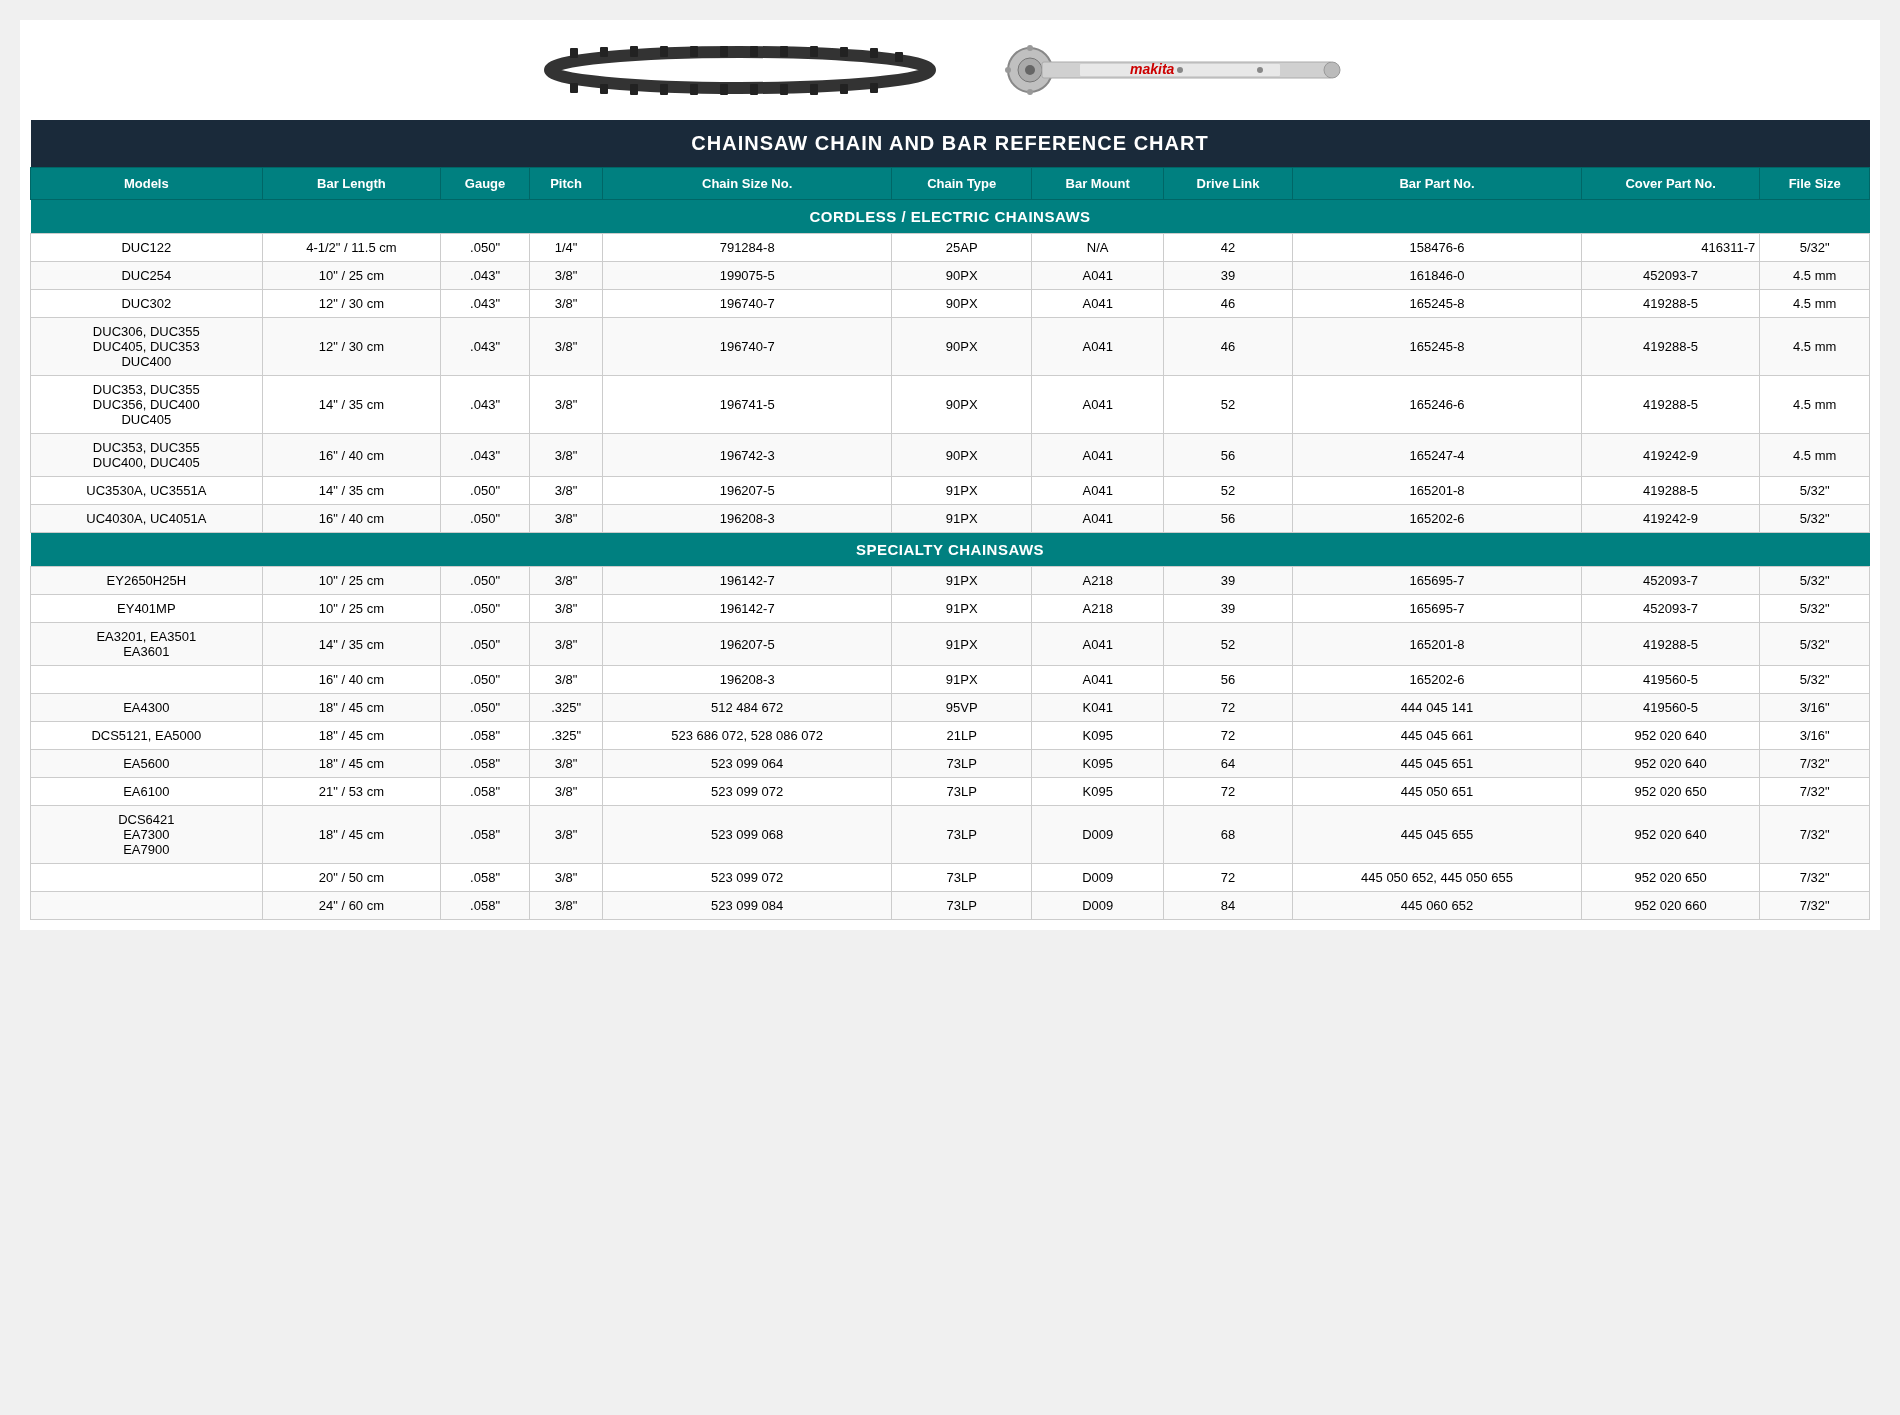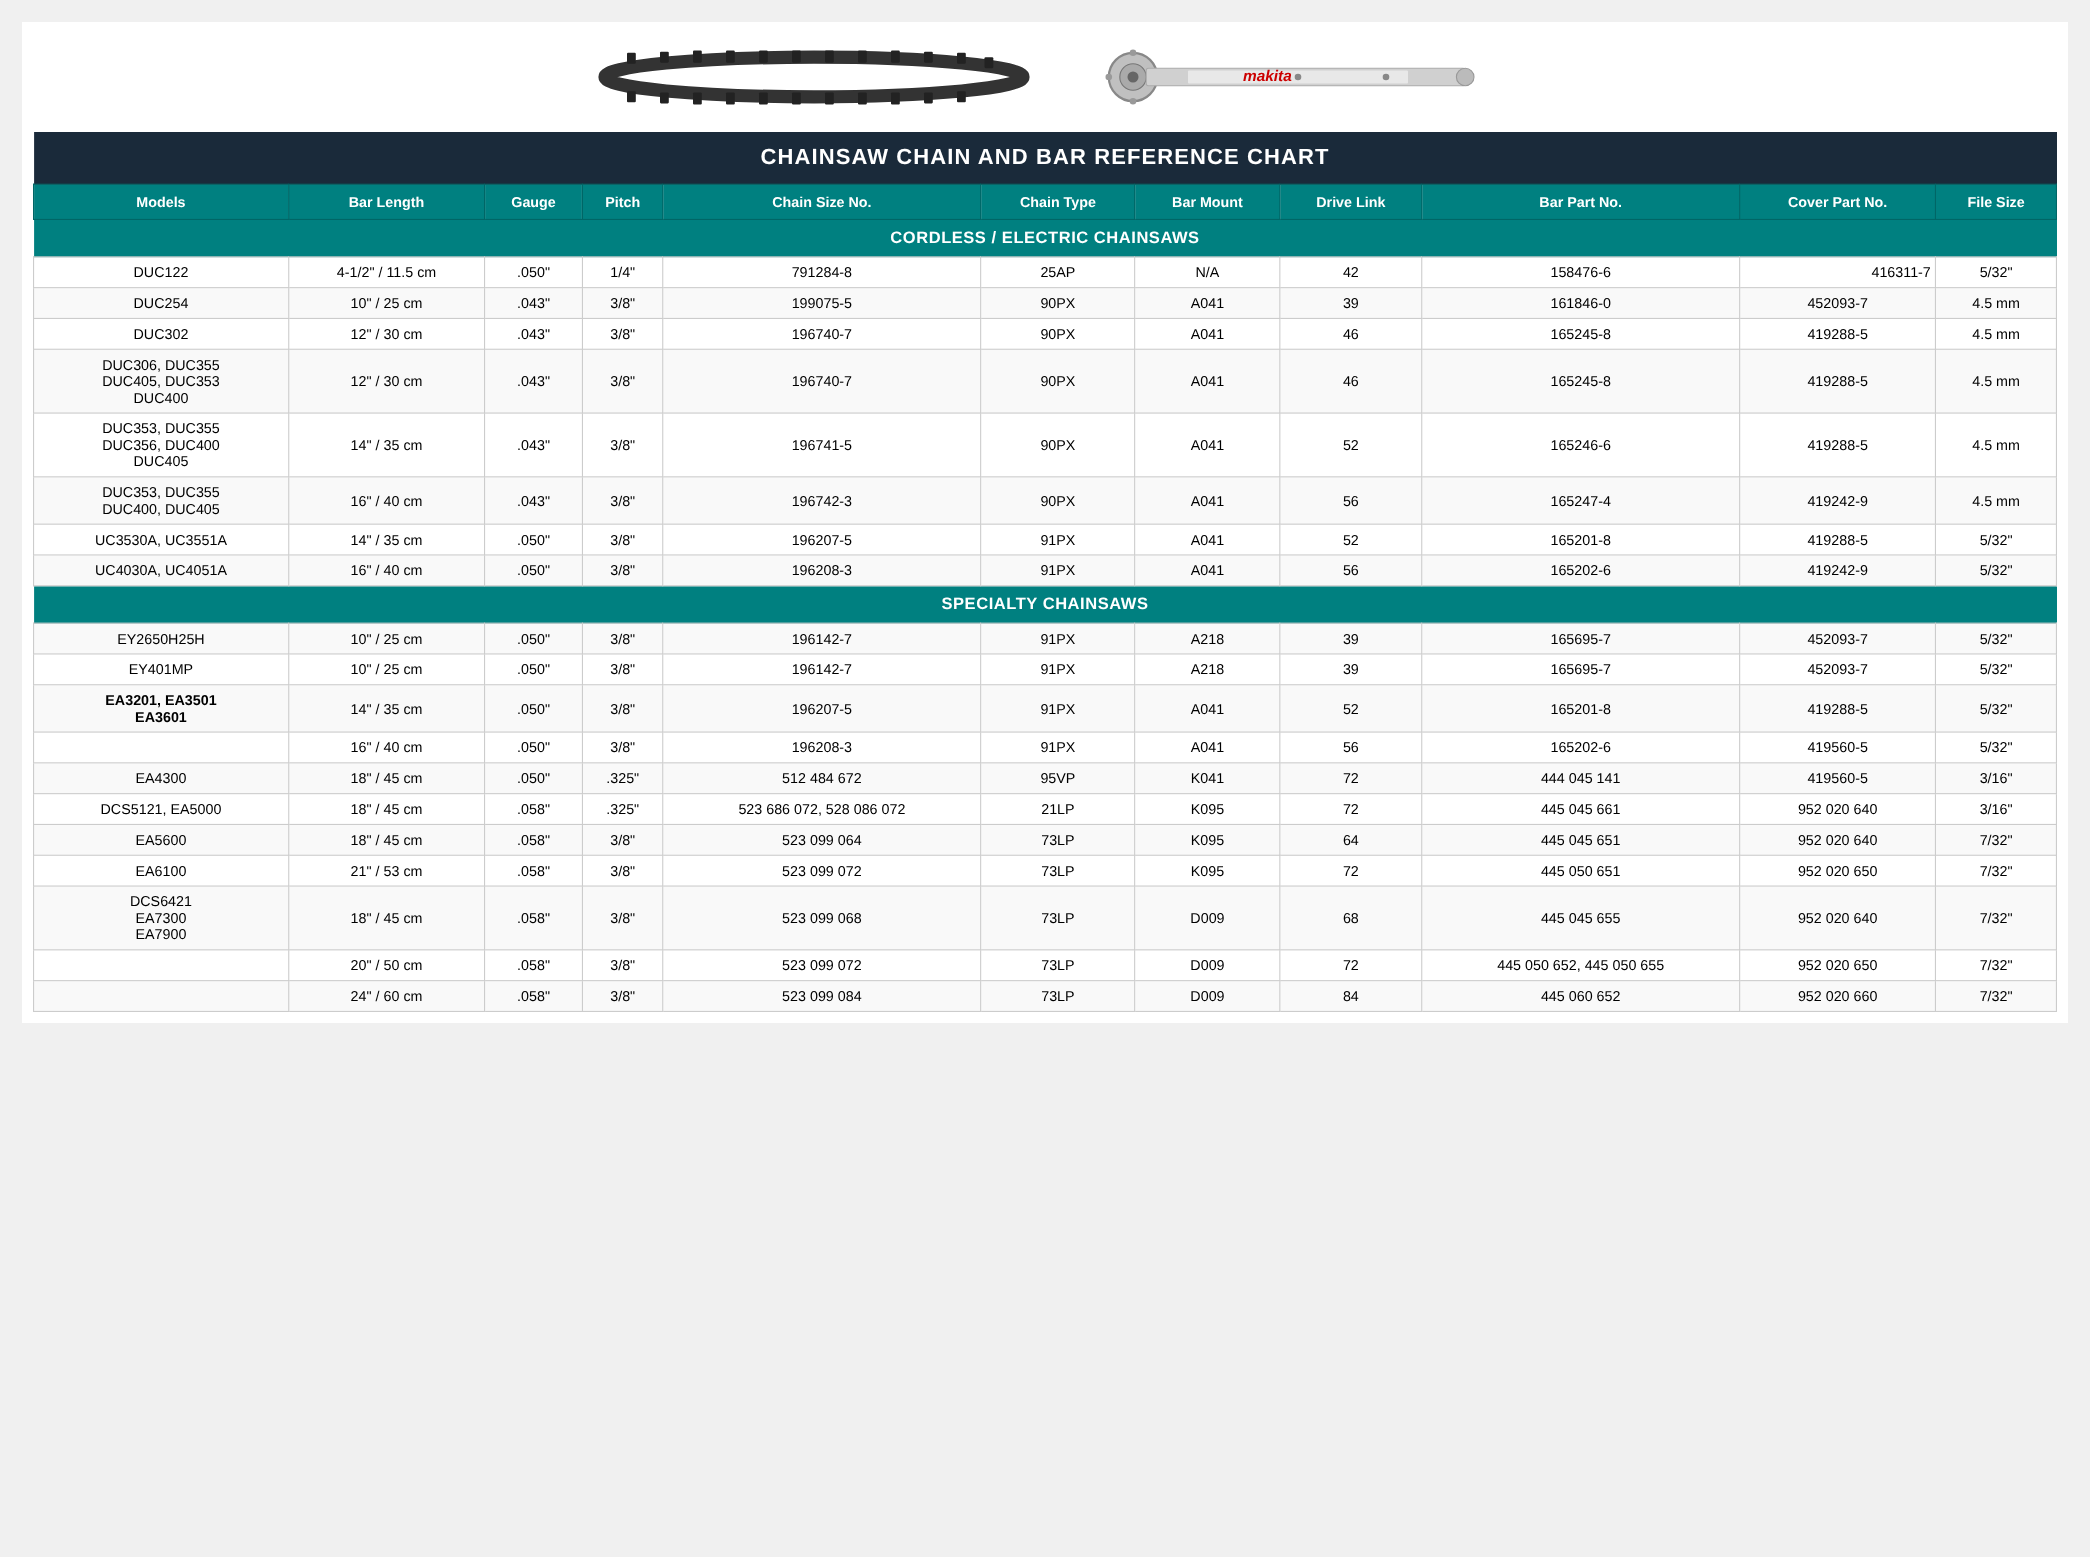--- a/index.html
+++ b/index.html
@@ -295,21 +295,21 @@
           <td style="white-space: pre-line;">3/8"</td>
           <td style="white-space: pre-line;">196142-7</td>
           <td style="white-space: pre-line;">91PX</td>
           <td style="white-space: pre-line;">A218</td>
           <td style="white-space: pre-line;">39</td>
           <td style="white-space: pre-line;">165695-7</td>
           <td style="white-space: pre-line;">452093-7</td>
           <td style="white-space: pre-line;">5/32"</td>
         </tr>
         <tr class="data-row">
-          <td style="white-space: pre-line; font-weight: bold;">EA3201, EA3501
+          <td style="white-space: pre-line;">EA3201, EA3501
 EA3601</td>
           <td style="white-space: pre-line;">14" / 35 cm</td>
           <td style="white-space: pre-line;">.050"</td>
           <td style="white-space: pre-line;">3/8"</td>
           <td style="white-space: pre-line;">196207-5</td>
           <td style="white-space: pre-line;">91PX</td>
           <td style="white-space: pre-line;">A041</td>
           <td style="white-space: pre-line;">52</td>
           <td style="white-space: pre-line;">165201-8</td>
           <td style="white-space: pre-line;">419288-5</td>

